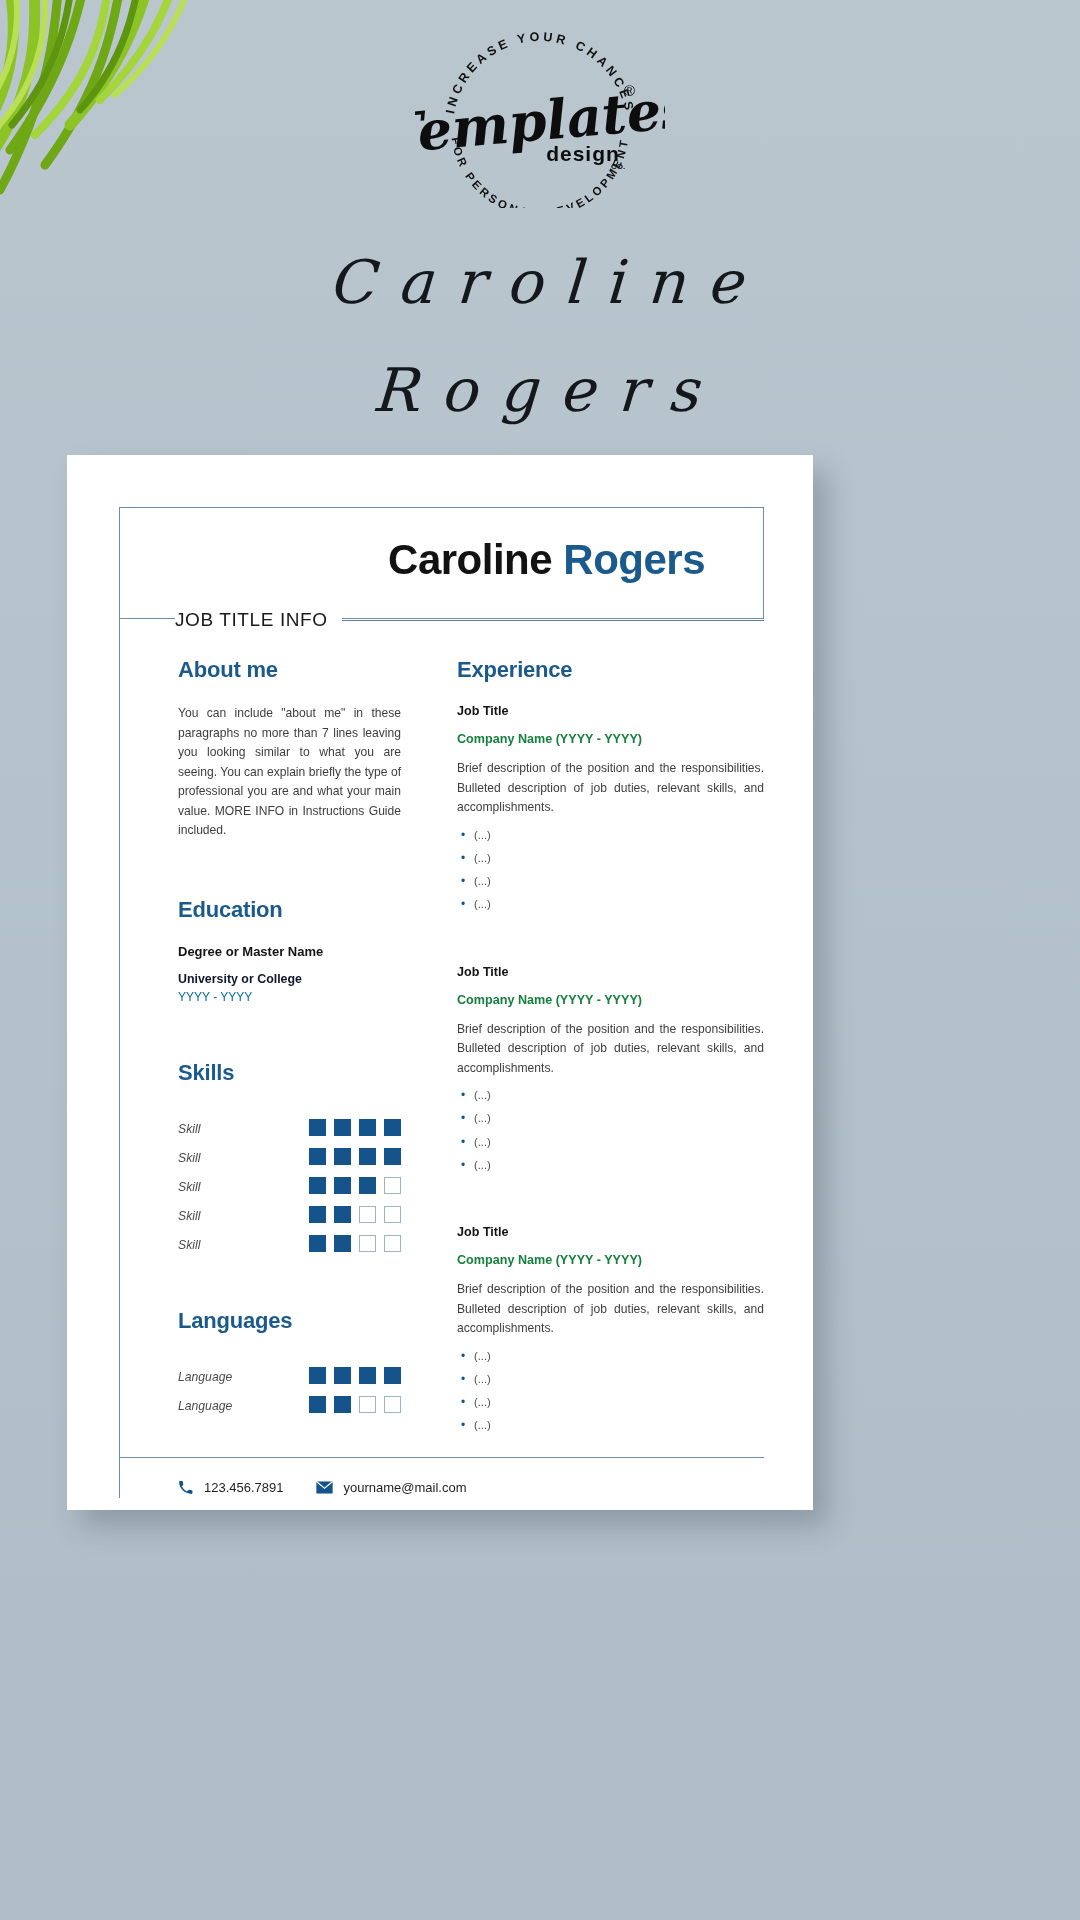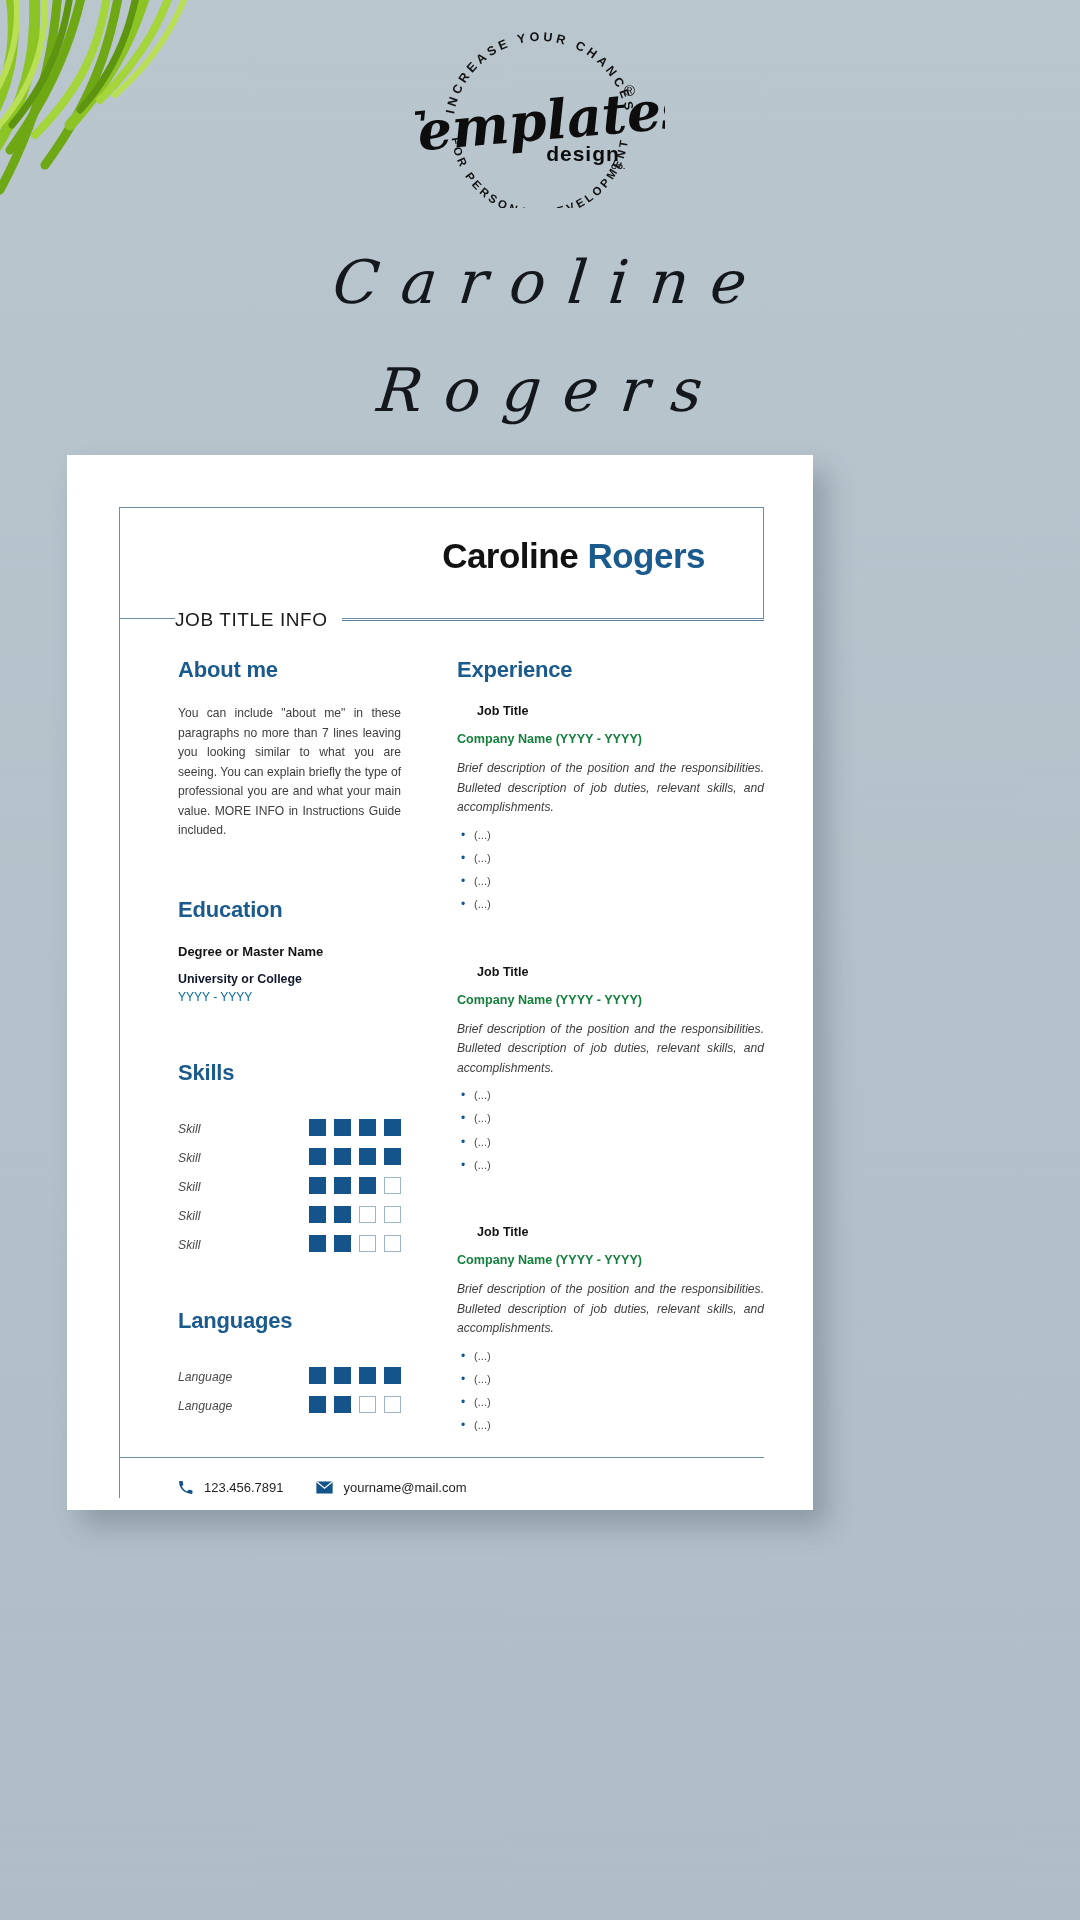--- a/index.html
+++ b/index.html
@@ -108,21 +108,21 @@
   #header-box {
     position: relative;
     height: 112px;
     border: 1px solid #6e8da6;
     border-right: 1px solid #6e8da6;
   }
   #header-name {
     position: absolute;
     right: 58px;
     top: 28px;
-    font-size: 35px;
+    font-size: 42px;
     font-weight: bold;
     letter-spacing: -0.5px;
     white-space: nowrap;
   }
   #header-name .first { color: #121212; }
   #header-name .last  { color: #1b5a8c; }
 
   
   #jobtitle-row {
     position: absolute;
@@ -213,35 +213,33 @@
   }
   .sq.on  { background: #15548a; border-color: #15548a; }
   .sq.off { background: #ffffff; }
 
   
   .job-title {
     font-size: 12.6px;
     font-weight: bold;
     color: #141414;
     margin-bottom: 14px;
-    margin-left: 20px;
   }
   .job-company {
     font-size: 12.6px;
     font-weight: bold;
     color: #15803d;
     margin-bottom: 13px;
   }
   .job-desc {
     font-size: 12.1px;
     line-height: 1.62;
     color: #3d3d3d;
     text-align: justify;
     margin-bottom: 12px;
-    font-style: italic;
   }
   ul.bullets { list-style: none; margin-left: 4px; }
   ul.bullets li {
     font-size: 11.2px;
     color: #4a4a4a;
     line-height: 1.0;
     padding: 0 0 0 13px;
     margin-bottom: 12px;
     position: relative;
   }

